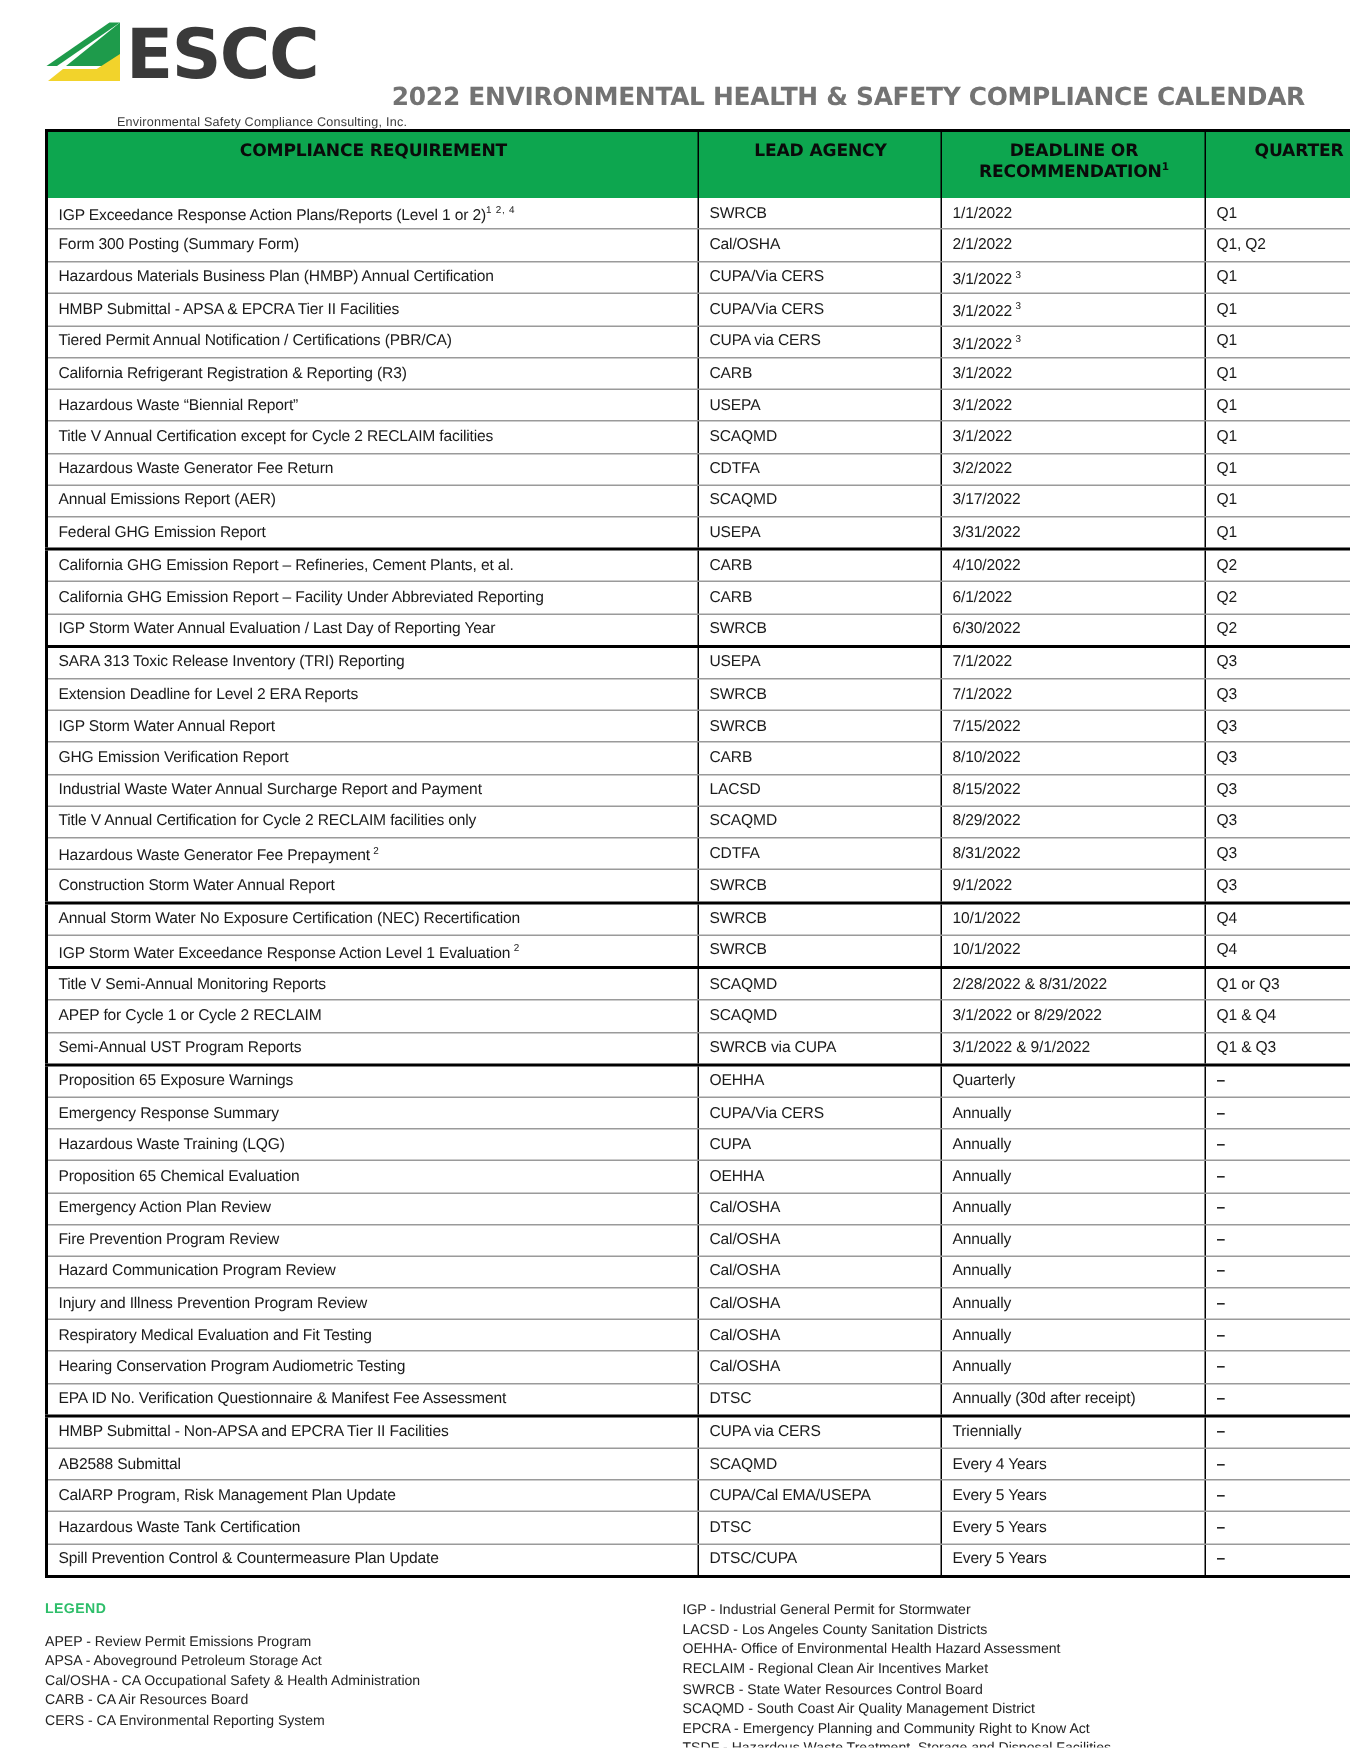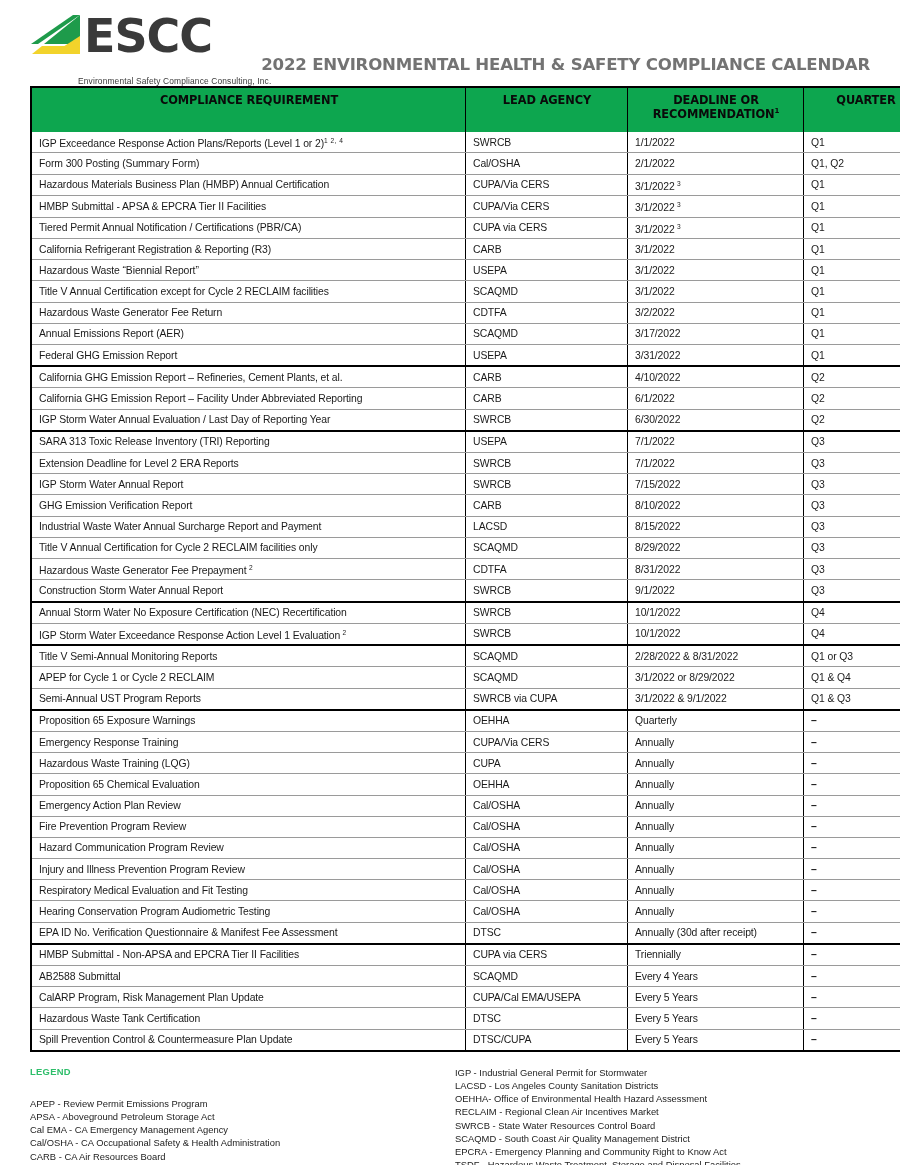--- a/index.html
+++ b/index.html
@@ -128,21 +128,21 @@
     margin-top: 14px;
     width: 840px;
   }
   .legend-col-left { width: 425px; flex: 0 0 425px; }
   .legend-col-right { flex: 1; }
   .legend-title {
     color: #2EBE6A;
     font-size: 9.4px;
     font-weight: bold;
     letter-spacing: 0.3px;
-    margin-bottom: 20px;
+    margin-bottom: 10px;
   }
   .legend-item {
     font-size: 9.4px;
     line-height: 13.2px;
     color: #222222;
     white-space: nowrap;
   }
 </style>
 </head>
 <body>
@@ -339,21 +339,21 @@
           <td class="col-dead">3/1/2022 &amp; 9/1/2022</td>
           <td class="col-qtr">Q1 &amp; Q3</td>
         </tr>
         <tr>
           <td class="col-req">Proposition 65 Exposure Warnings</td>
           <td class="col-lead">OEHHA</td>
           <td class="col-dead">Quarterly</td>
           <td class="col-qtr dash">–</td>
         </tr>
         <tr>
-          <td class="col-req">Emergency Response Training</td>
+          <td class="col-req">Emergency Response Summary</td>
           <td class="col-lead">CUPA/Via CERS</td>
           <td class="col-dead">Annually</td>
           <td class="col-qtr dash">–</td>
         </tr>
         <tr>
           <td class="col-req">Hazardous Waste Training (LQG)</td>
           <td class="col-lead">CUPA</td>
           <td class="col-dead">Annually</td>
           <td class="col-qtr dash">–</td>
         </tr>
@@ -437,21 +437,20 @@
         </tr>
       </tbody>
   </table>
 
   <div class="legend-wrap">
     <div class="legend-col-left">
       <div class="legend-title">LEGEND</div>
       <div id="legend-left">
           <div class="legend-item">APEP - Review Permit Emissions Program</div>
           <div class="legend-item">APSA - Aboveground Petroleum Storage Act</div>
-          <div class="legend-item">Cal EMA - CA Emergency Management Agency</div>
           <div class="legend-item">Cal/OSHA - CA Occupational Safety &amp; Health Administration</div>
           <div class="legend-item">CARB - CA Air Resources Board</div>
           <div class="legend-item">CERS - CA Environmental Reporting System</div>
         </div>
 
     </div>
 
     <div class="legend-col-right">
       <div id="legend-right">
           <div class="legend-item">IGP - Industrial General Permit for Stormwater</div>

